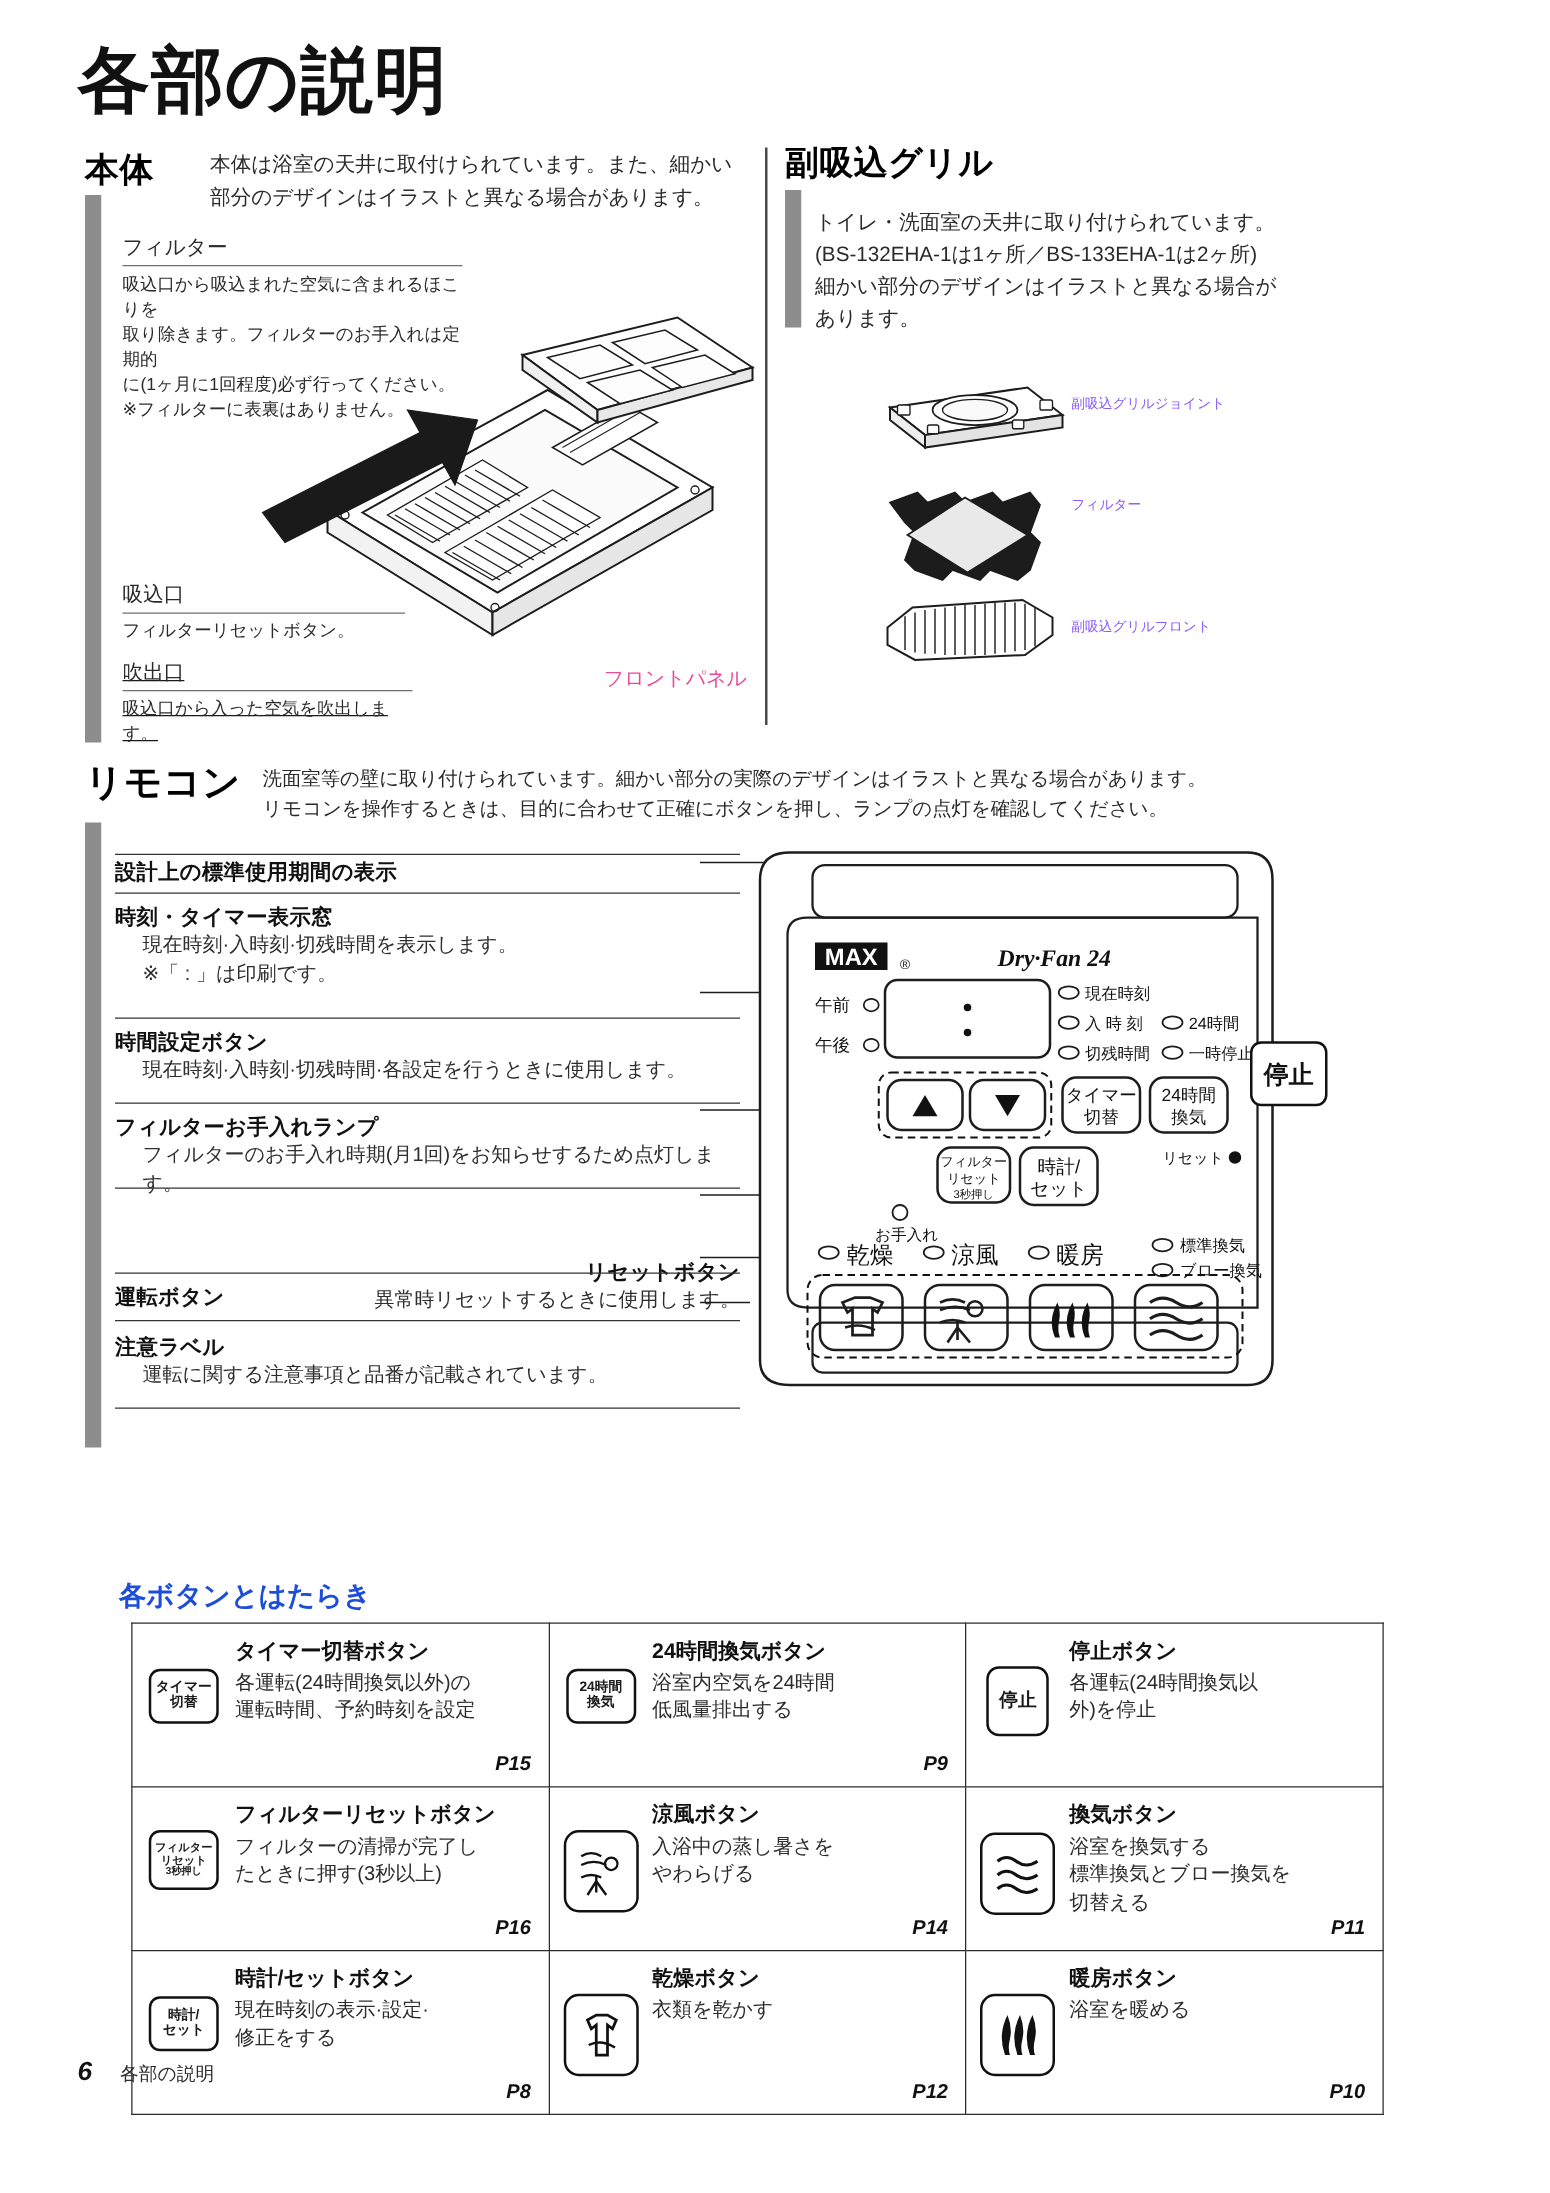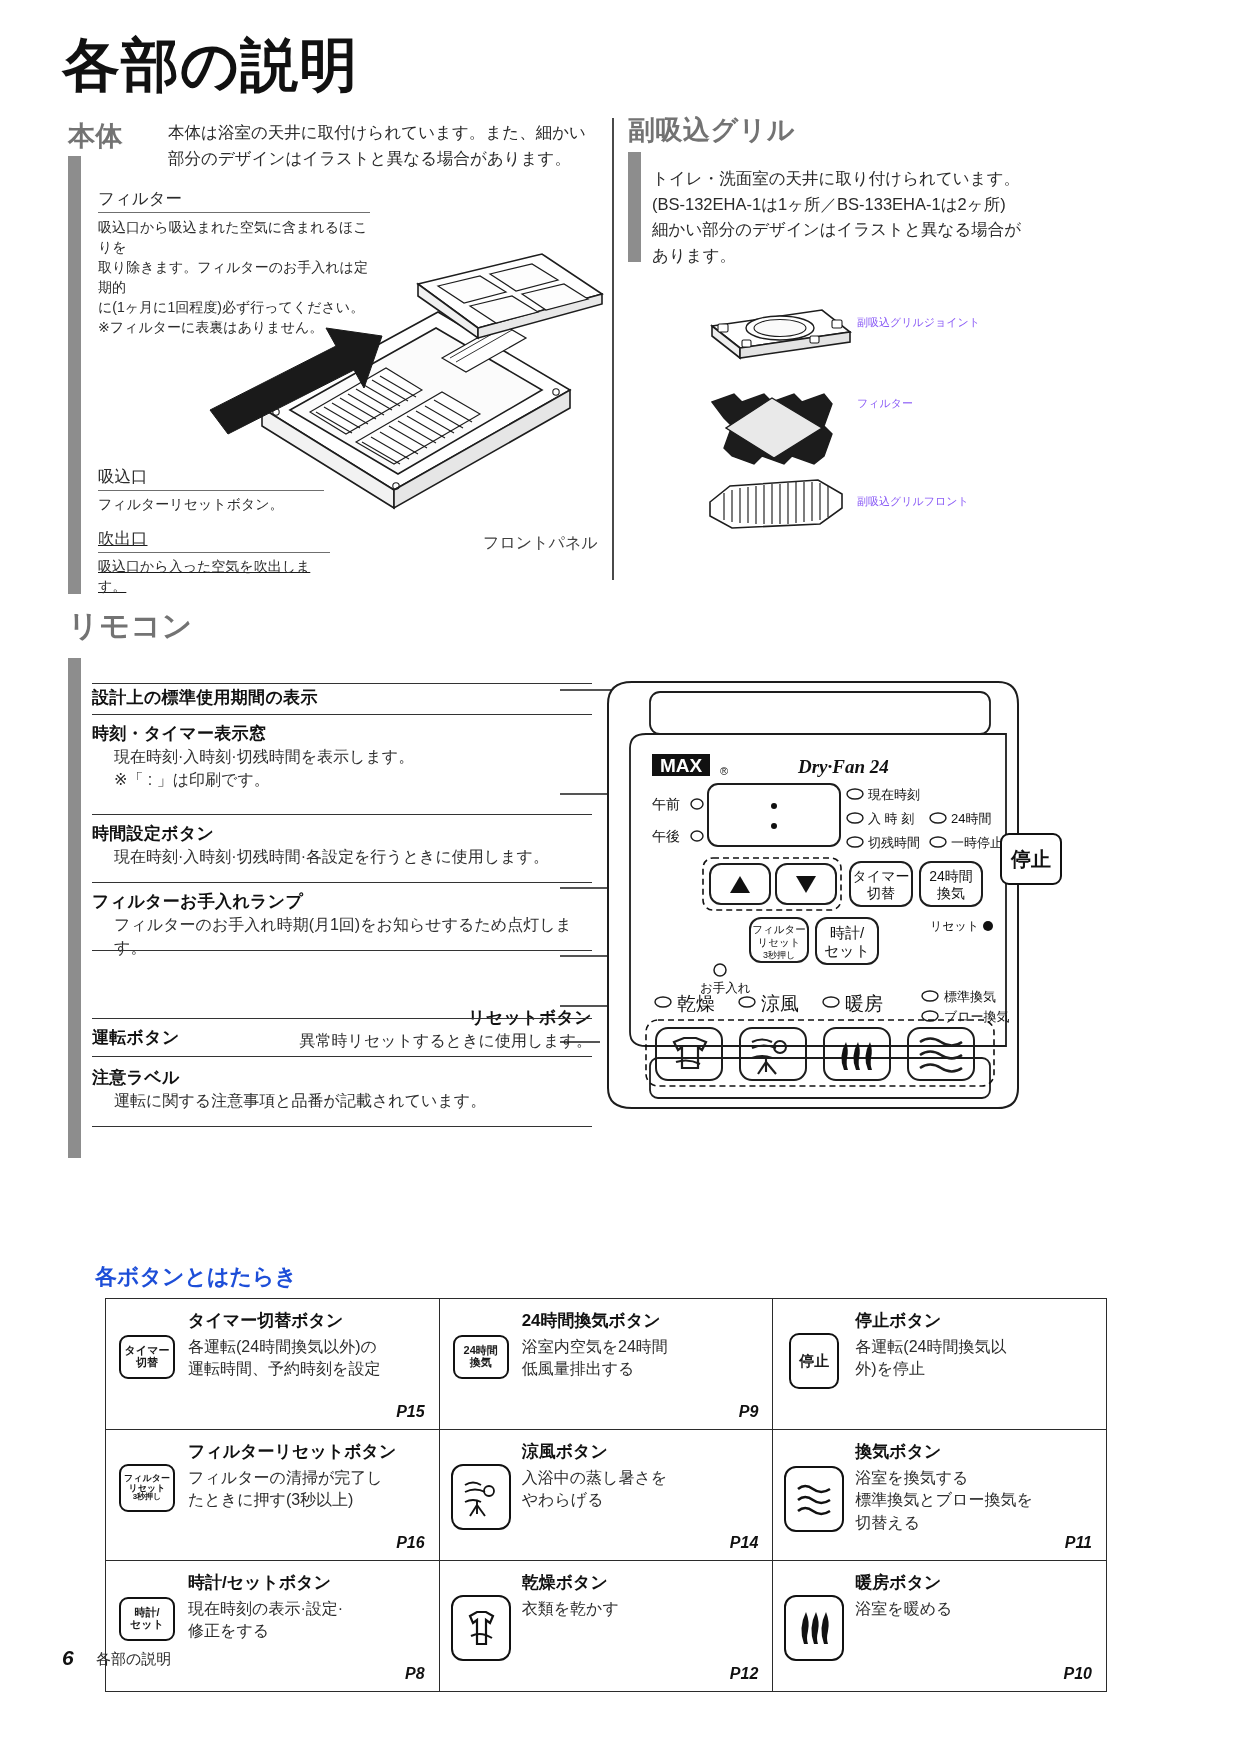--- a/index.html
+++ b/index.html
@@ -29,21 +29,21 @@
     font-weight: bold;
     letter-spacing: 1px;
     line-height: 1;
     color: #111;
   }
 
   
   .sec-head {
     font-size: 27px;
     font-weight: bold;
-    color: #737373;
+    color: #000000;
     letter-spacing: 0.5px;
   }
   .grey-bar {
     background: #8d8d8d;
     width: 13px;
   }
 
   .body-text {
     font-size: 16.5px;
     line-height: 1.55;
@@ -69,21 +69,21 @@
     font-size: 14px;
     line-height: 1.42;
     color: #2b2b2b;
   }
 
   #filter-callout { position: absolute; left: 98px; top: 188px; width: 272px; }
   #suikomi-callout { position: absolute; left: 98px; top: 466px; width: 226px; }
   #fukidashi-callout { position: absolute; left: 98px; top: 528px; width: 232px; text-decoration: underline; }
   #front-panel-label {
     position: absolute; left: 483px; top: 533px;
-    font-size: 16px; color: #404040;
+    font-size: 16px; color: #ec4899;
   }
 
   
   #honntai-art { position: absolute; left: 150px; top: 240px; width: 470px; height: 330px; }
 
   
   #fuku-head { position: absolute; left: 628px; top: 112px; }
   #fuku-bar  { position: absolute; left: 628px; top: 152px; width: 13px; height: 110px; }
   #fuku-desc { position: absolute; left: 652px; top: 166px; width: 420px; }
   #fuku-art  { position: absolute; left: 690px; top: 290px; width: 360px; height: 250px; }
@@ -334,20 +334,24 @@
       </g>
     </svg>
   </div>
 
   <div class="fuku-label" style="left:857px; top:315px;">副吸込グリルジョイント</div>
   <div class="fuku-label" style="left:857px; top:396px;">フィルター</div>
   <div class="fuku-label" style="left:857px; top:494px;">副吸込グリルフロント</div>
 
   <div class="sec-head" id="rimo-head" style="font-size:30px;">リモコン</div>
   <div class="grey-bar" id="rimo-bar"></div>
+  <div class="body-text" id="rimo-desc" style="font-size:15.5px;">
+    <div>洗面室等の壁に取り付けられています。細かい部分の実際のデザインはイラストと異なる場合があります。</div>
+    <div>リモコンを操作するときは、目的に合わせて正確にボタンを押し、ランプの点灯を確認してください。</div>
+  </div>
 
   <div class="ann-rule" style="top:683px;  width:500px;"></div>
   <div class="ann-block" style="top:686px;">
     <div class="ann-title">設計上の標準使用期間の表示</div>
   </div>
   <div class="ann-rule" style="top:714px; width:500px;"></div>
 
   <div class="ann-block" style="top:722px;">
     <div class="ann-title">時刻・タイマー表示窓</div>
     <div class="ann-sub">現在時刻·入時刻·切残時間を表示します。</div>

